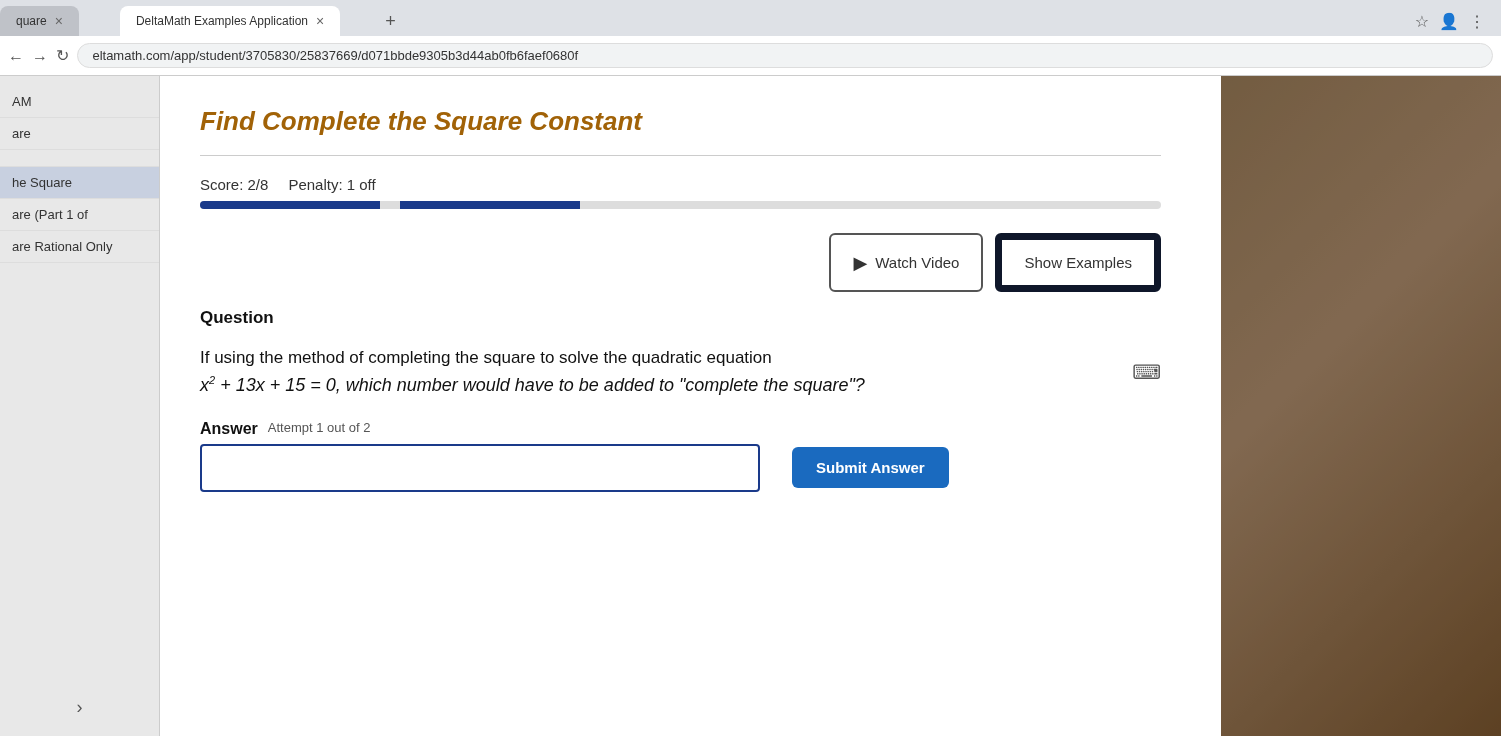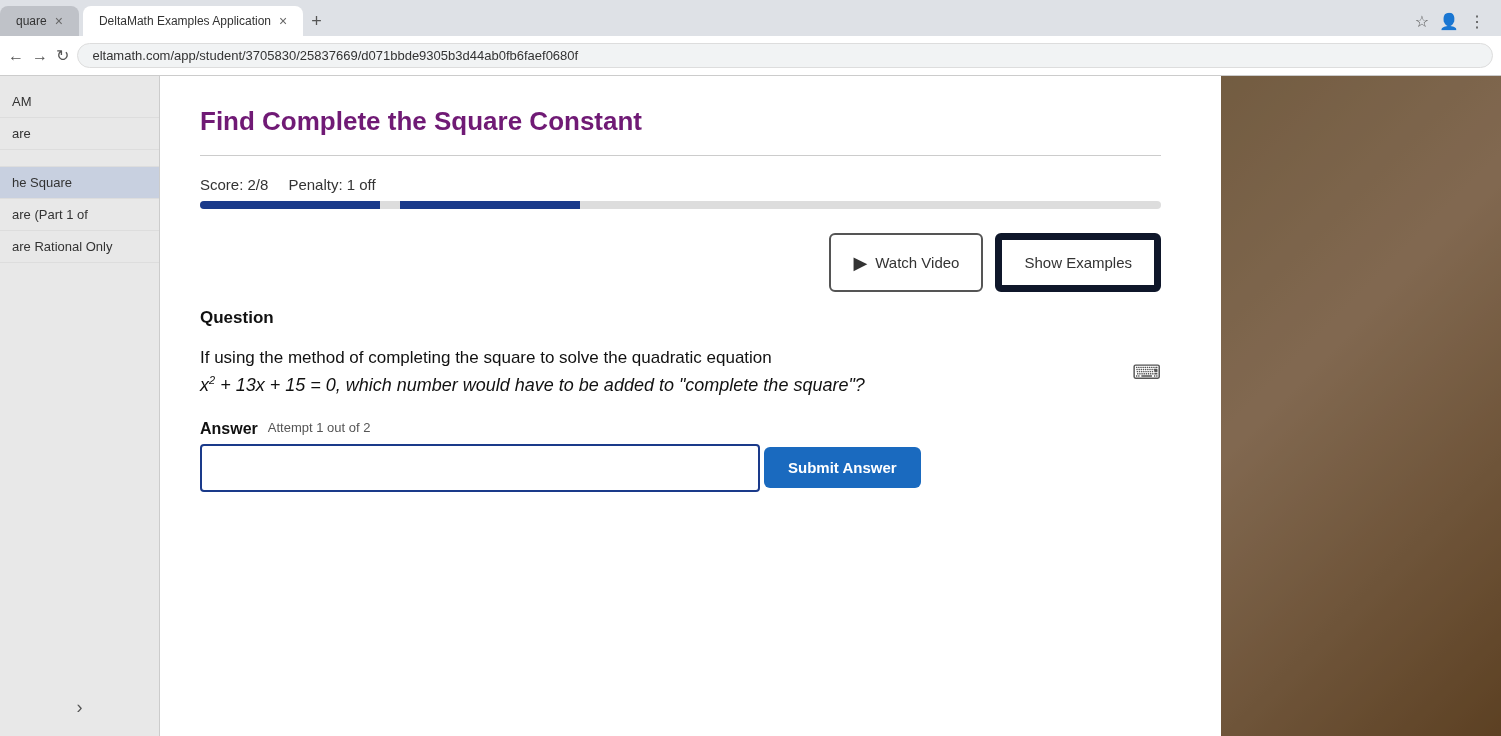--- a/index.html
+++ b/index.html
@@ -19,20 +19,21 @@
       display: flex;
       flex-direction: column;
       flex-shrink: 0;
     }
     .tab-bar {
       display: flex;
       align-items: center;
       padding: 6px 0 0 0;
       background: #dee1e6;
       height: 36px;
+      gap: 37px;
     }
     .tab-inactive {
       background: #bfc2c8;
       border-radius: 8px 8px 0 0;
       padding: 6px 16px;
       font-size: 12px;
       color: #333;
       display: flex;
       align-items: center;
       gap: 8px;
@@ -127,22 +128,23 @@
       flex: 1;
       background: #fff;
       overflow-y: auto;
       padding: 30px 60px 30px 40px;
       position: relative;
     }
 
     .page-title {
       font-size: 26px;
       font-weight: bold;
-      color: #701a75;
+      color: #a16207;
       margin-bottom: 18px;
+      font-style: italic;
     }
 
     .score-penalty-row {
       display: flex;
       align-items: center;
       gap: 20px;
       margin-bottom: 8px;
       font-size: 15px;
       color: #333;
     }
@@ -245,21 +247,21 @@
       color: #111;
     }
     .attempt-text {
       font-size: 13px;
       color: #555;
     }
 
     .answer-input-row {
       display: flex;
       align-items: center;
-      gap: 4px;
+      gap: 32px;
       margin-top: 4px;
     }
     .answer-input {
       width: 560px;
       height: 48px;
       border: 2px solid #1a3a8a;
       border-radius: 4px;
       font-size: 18px;
       padding: 0 10px;
       outline: none;

